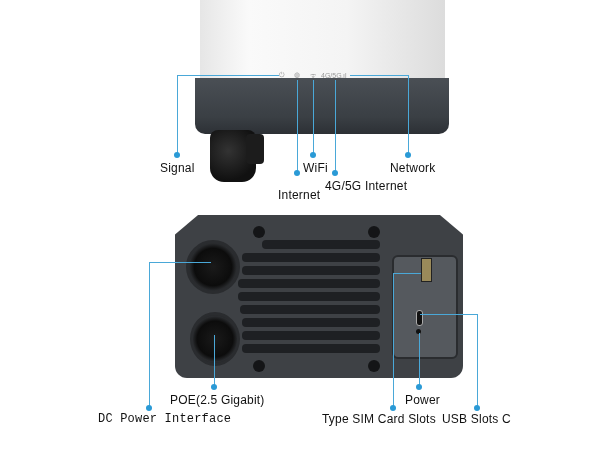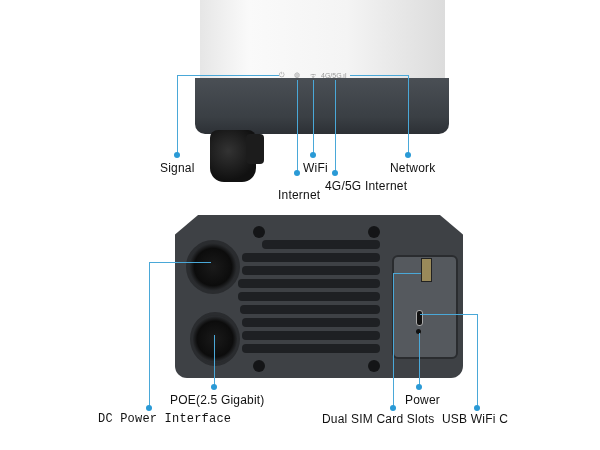--- a/index.html
+++ b/index.html
@@ -86,22 +86,22 @@
 <div class="dot" style="left:146px;top:405px;"></div>
 <span class="label" style="left:98px;top:412px;font-family:Liberation Mono, monospace;">DC Power Interface</span>
 
 <div class="line" style="left:214px;top:335px;width:1px;height:52px;"></div>
 <div class="dot" style="left:211px;top:384px;"></div>
 <span class="label" style="left:170px;top:393px;">POE(2.5 Gigabit)</span>
 
 <div class="line" style="left:393px;top:273px;width:28px;height:1px;"></div>
 <div class="line" style="left:393px;top:273px;width:1px;height:135px;"></div>
 <div class="dot" style="left:390px;top:405px;"></div>
-<span class="label" style="left:322px;top:412px;">Dual SIM Card Slots</span>
+<span class="label" style="left:322px;top:412px;">Type SIM Card Slots</span>
 
 <div class="line" style="left:419px;top:333px;width:1px;height:55px;"></div>
 <div class="dot" style="left:416px;top:384px;"></div>
 <span class="label" style="left:405px;top:393px;">Power</span>
 
 <div class="line" style="left:420px;top:314px;width:58px;height:1px;"></div>
 <div class="line" style="left:477px;top:314px;width:1px;height:94px;"></div>
 <div class="dot" style="left:474px;top:405px;"></div>
-<span class="label" style="left:442px;top:412px;">USB WiFi C</span>
+<span class="label" style="left:442px;top:412px;">USB Slots C</span>
 
 </body></html>

